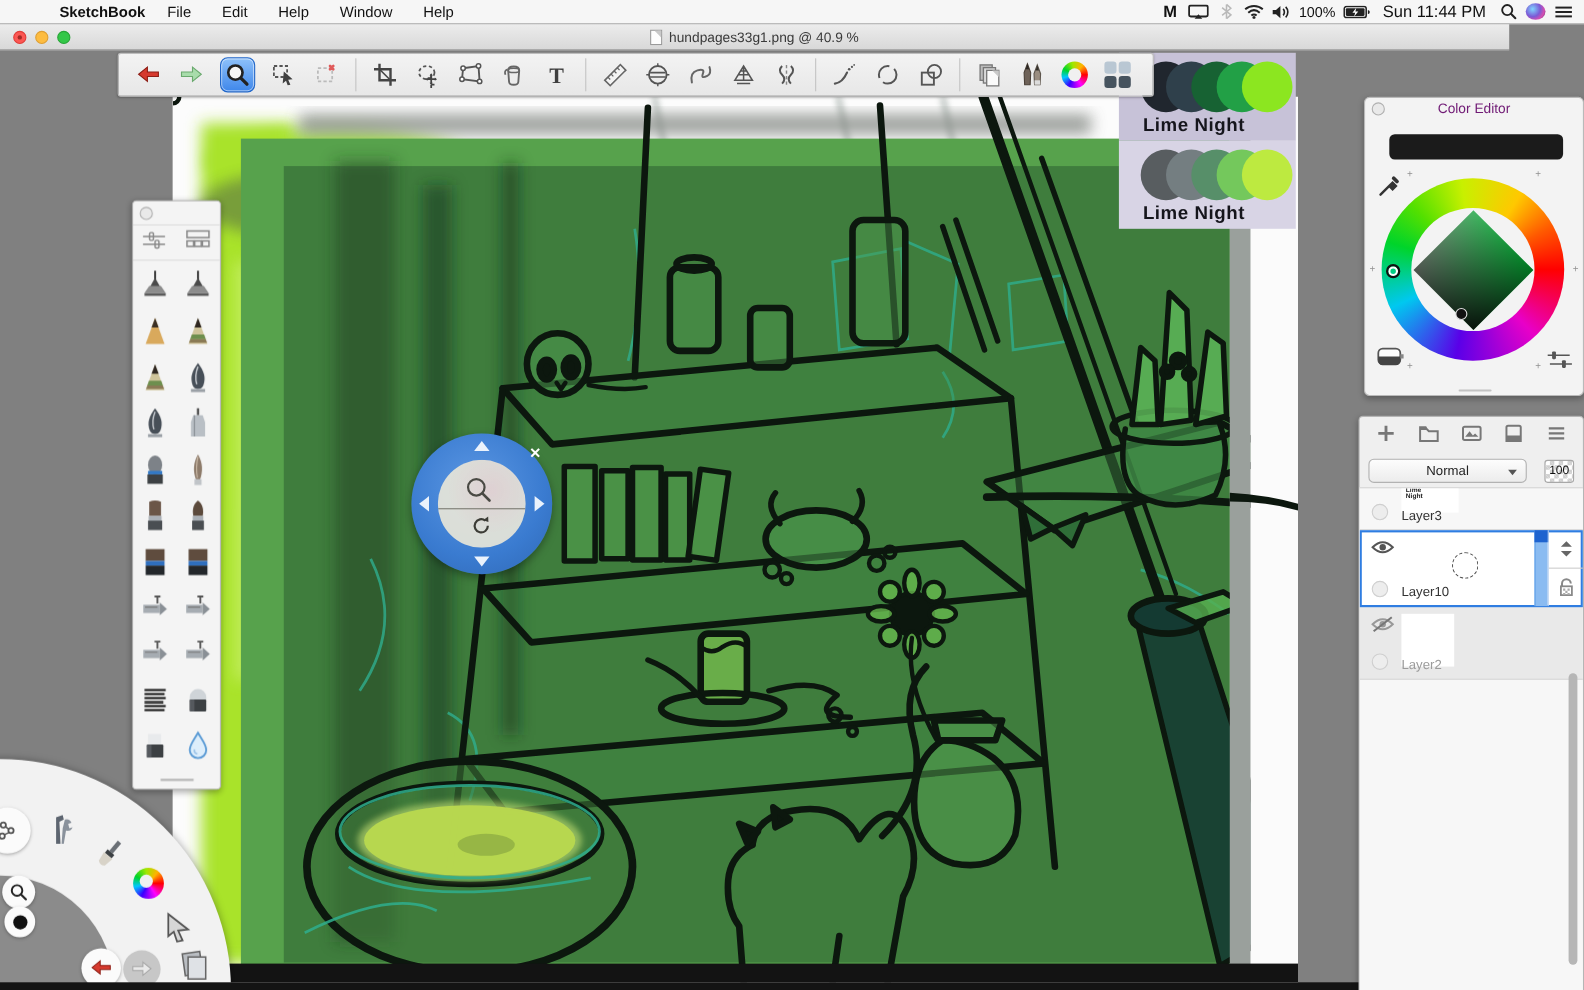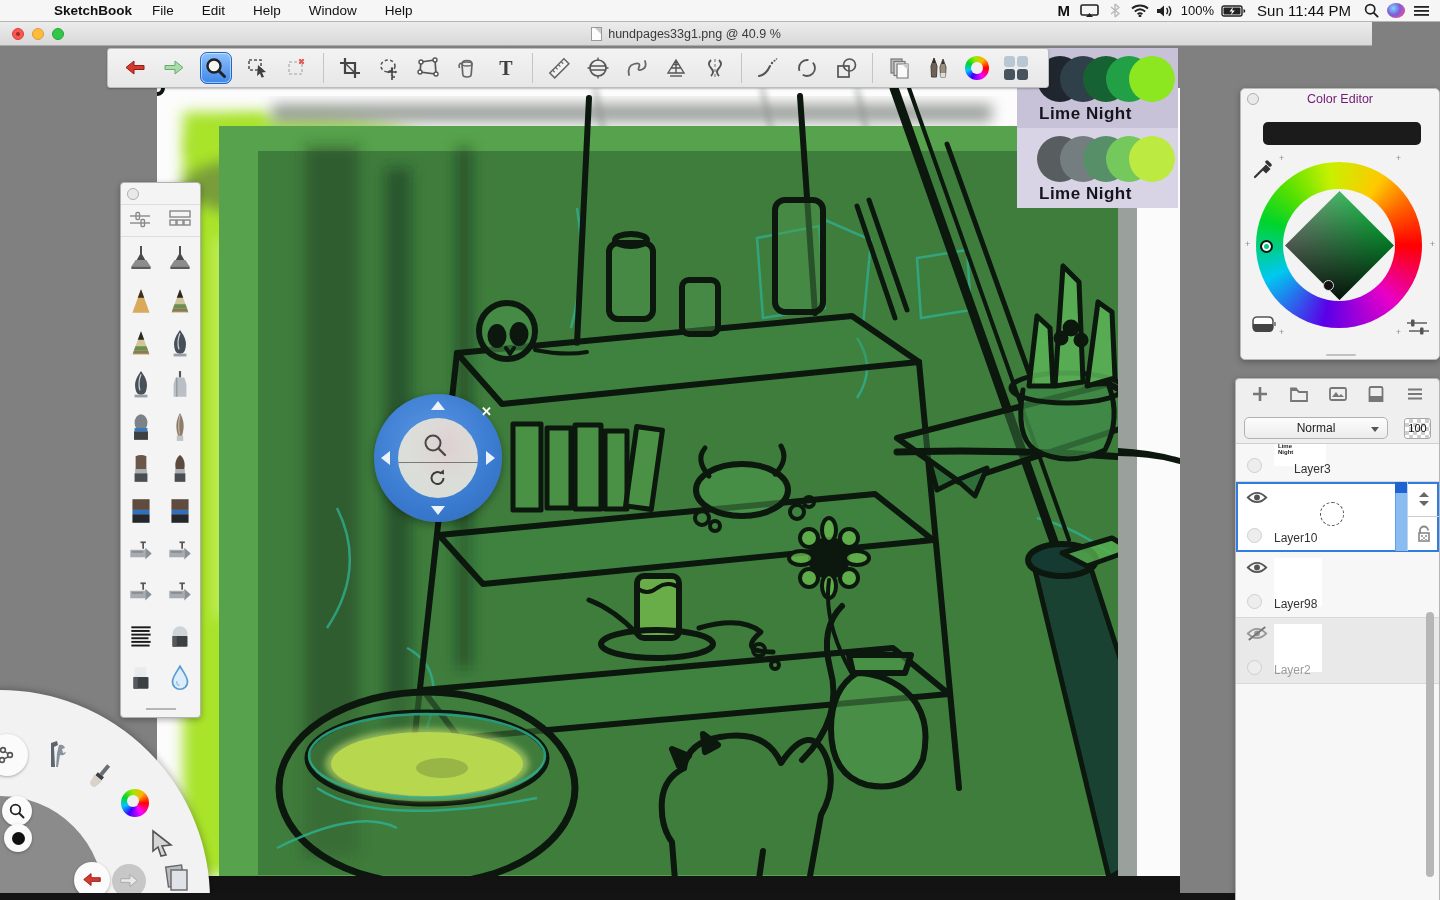--- a/index.html
+++ b/index.html
@@ -110,21 +110,21 @@
       background-size:8px 8px; background-position:0 0,4px 4px; }
   .ly-list { flex:1; position:relative; background:#f7f7f7; border-top:1px solid #cfcfcf; overflow:hidden; }
   .ly-row { position:relative; border-bottom:1px solid #d8d8d8; background:#f7f7f7; }
   .ly-row .eye { position:absolute; left:10px; top:8px; }
   .ly-row .lockdot { position:absolute; left:11px; bottom:8px; width:15px; height:15px; border-radius:50%;
       background:#ededed; border:1px solid #cfcfcf; }
   .ly-row .thumb { position:absolute; left:38px; top:6px; width:48px; height:48px; background:#fff; }
   .ly-row .lname { position:absolute; left:38px; bottom:6px; font-size:12px; color:#333; }
   .row-l3 { height:38px; }
   .row-l3 .thumb { top:-16px; height:38px; width:52px; overflow:hidden;}
-  .row-l3 .lname { bottom:5px;margin-left:20px; }
+  .row-l3 .lname { bottom:5px; }
   .row-l10 { height:70px; background:#fff; outline:2px solid #2f7de1; outline-offset:-2px; z-index:2; }
   .row-l98 { height:66px; } .row-l1 { height:66px; } .row-l9 { height:67px; } .row-l5 { height:67px; }
   .row-l2 { height:66px; background:#e9e9e9;padding-left:28px; }
   .row-l2 .lname { color:#9b9b9b; }
   .mini-lime { width:52px; height:38px; background:#cdc8dc; position:relative; }
   .mini-lime .txt { position:absolute; left:4px; top:15px; font-size:6px; font-weight:bold; color:#222; }
   .thumb-speckle { background:#fff;
       background-image:radial-gradient(#1a1a1a 1px, transparent 1.3px), radial-gradient(#333 .8px, transparent 1px);
       background-size:7px 6px, 5px 9px; background-position:2px 2px, 4px 1px;
       background-repeat:repeat; }
@@ -731,31 +731,20 @@
             <span class="cell">
               <svg width="16" height="18" viewBox="0 0 16 18">
                   <path d="M4 8 V5.5 a4 4 0 0 1 8 0" fill="none" stroke="#888" stroke-width="1.8"></path>
                   <rect x="3" y="8" width="10" height="8" fill="none" stroke="#888" stroke-width="1.6"></rect>
                   <path d="M5 10 h2 v2 h-2 z M9 10 h2 v2 h-2 z M7 12 h2 v2 h-2 z M5 14 h2 v2 h-2 z M9 14 h2 v2 h-2 z" fill="#aaa"></path>
                 </svg>
             </span>
           </span>
         </div>
 
-        <div class="ly-row row-l98">
-          <span class="eye">
-            <svg width="22" height="15" viewBox="0 0 24 16">
-                <path d="M2 8 Q12 -2 22 8 Q12 18 2 8 Z" fill="none" stroke="#555" stroke-width="2"></path>
-                <circle cx="12" cy="8" r="3.2" fill="#555"></circle>
-              </svg>
-          </span>
-          <span class="thumb thumb-dark"></span>
-          <span class="lockdot"></span>
-          <span class="lname">Layer98</span>
-        </div>
 
 
 
 
         <div class="ly-row row-l2">
           <span class="eye">
             <svg width="22" height="15" viewBox="0 0 24 16">
                 <path d="M2 8 Q12 -2 22 8 Q12 18 2 8 Z" fill="none" stroke="#999" stroke-width="2"></path>
                 <circle cx="12" cy="8" r="3.2" fill="#999"></circle>
                 <line x1="3" y1="15" x2="21" y2="1" stroke="#777" stroke-width="2"></line>

